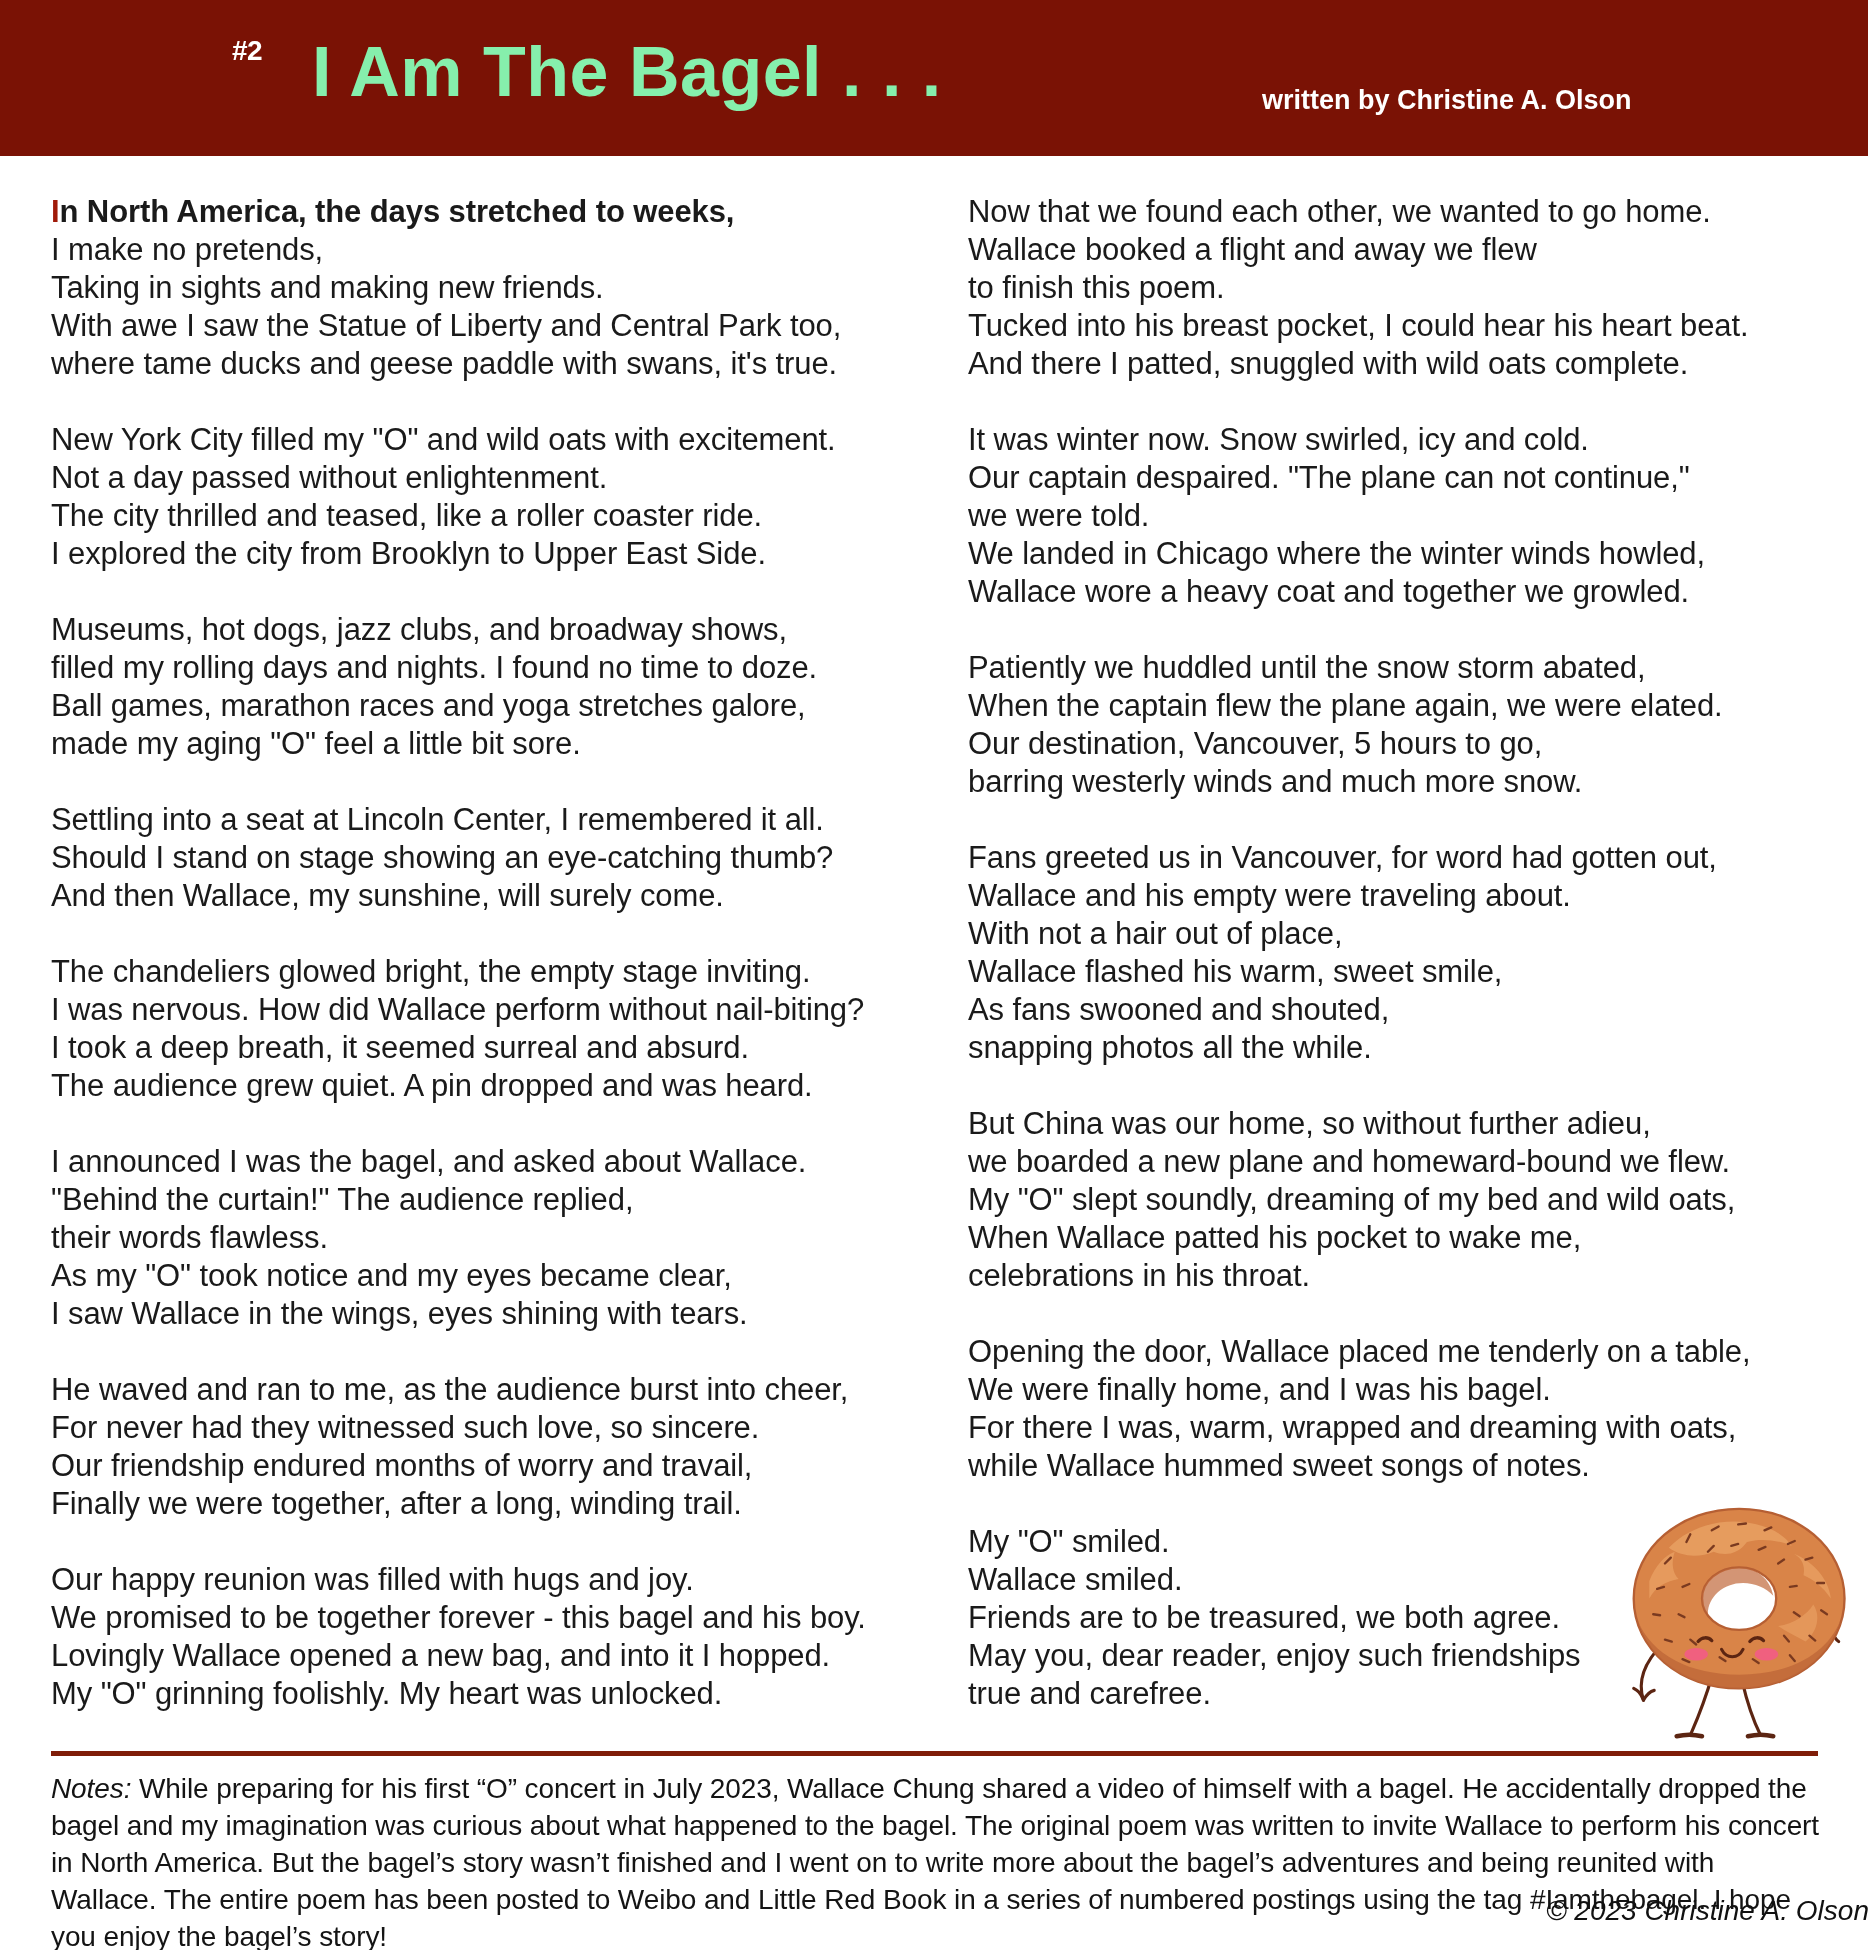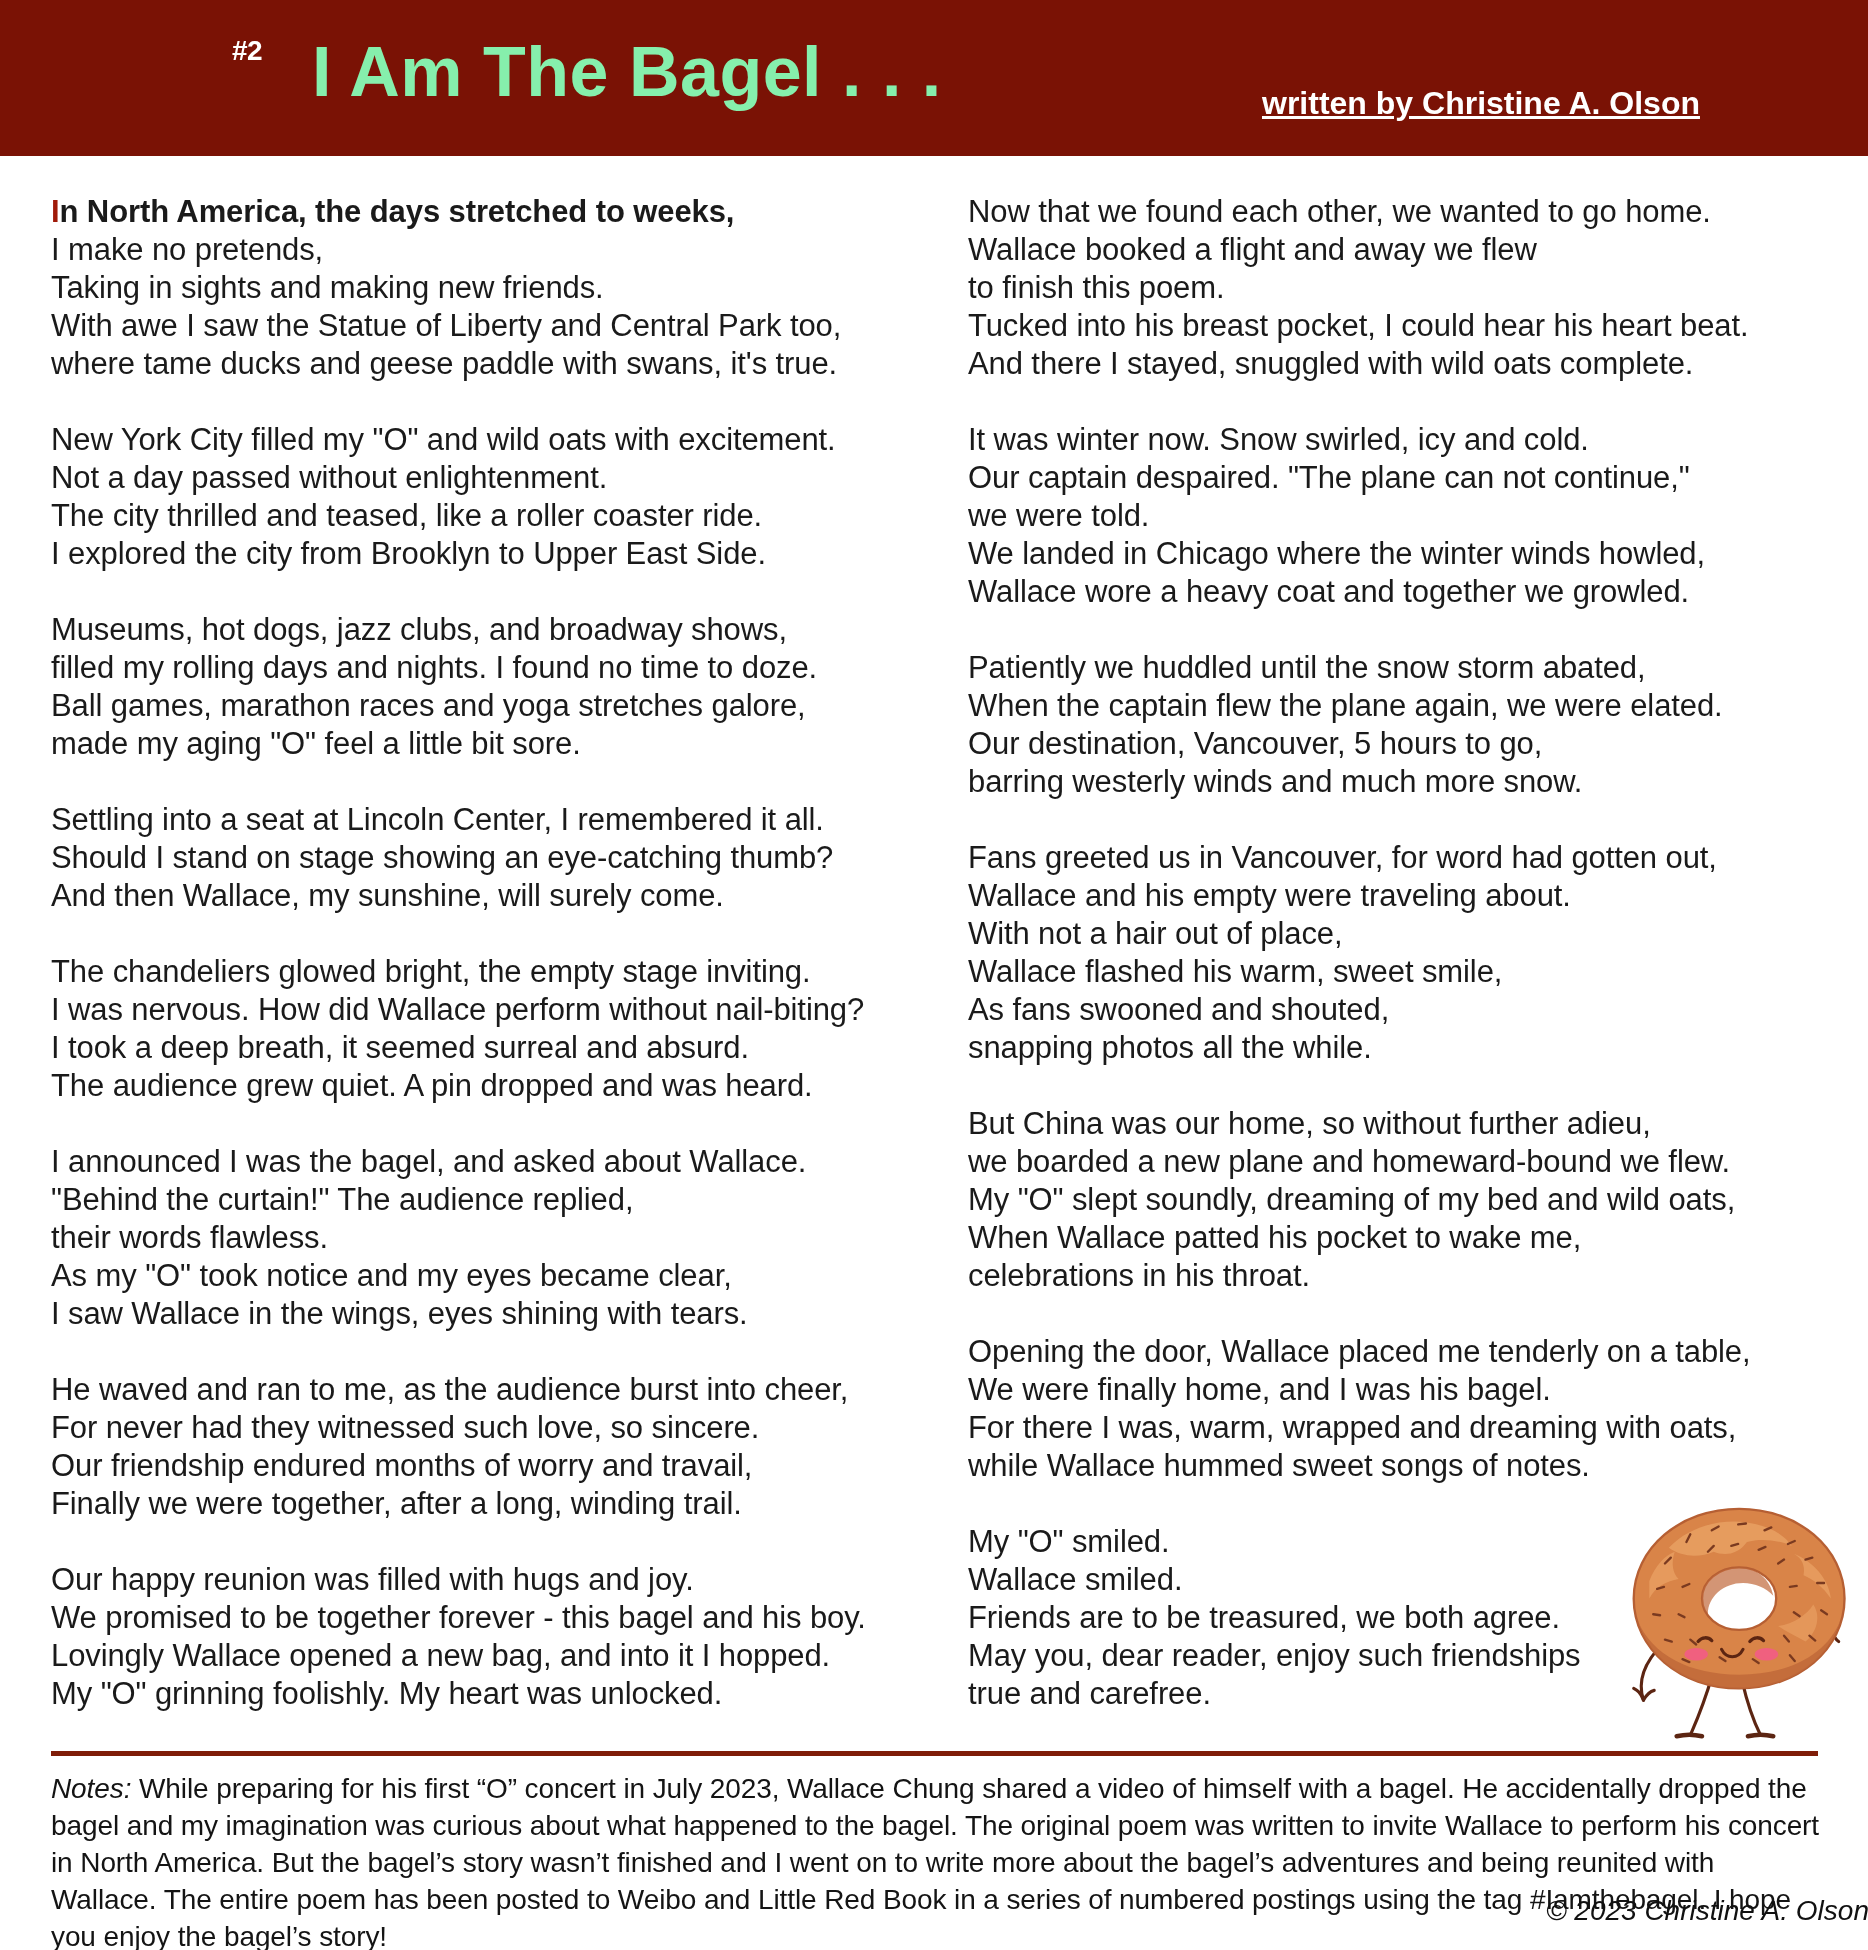--- a/index.html
+++ b/index.html
@@ -49,25 +49,24 @@
     font-weight: bold;
     letter-spacing: 0.5px;
     line-height: 1.15;
     white-space: nowrap;
   }
   #byline {
     position: absolute;
     left: 1262px;
     top: 85px;
     color: #ffffff;
-    font-size: 32px;
+    font-size: 27px;
     font-weight: bold;
     letter-spacing: 0px;
     white-space: nowrap;
-    text-decoration: underline;
   }
 
   
   #poem-body {
     position: absolute;
     left: 0;
     top: 156px;
     width: 1869px;
     height: 1560px;
     margin-top: 37px;
@@ -211,21 +210,21 @@
         <div class="poem-line">Lovingly Wallace opened a new bag, and into it I hopped.</div>
         <div class="poem-line">My "O" grinning foolishly. My heart was unlocked.</div>
       </div>
     </div>
   <div class="poem-column" id="column-right">
       <div class="stanza">
         <div class="poem-line">Now that we found each other, we wanted to go home.</div>
         <div class="poem-line">Wallace booked a flight and away we flew</div>
         <div class="poem-line">to finish this poem.</div>
         <div class="poem-line">Tucked into his breast pocket, I could hear his heart beat.</div>
-        <div class="poem-line">And there I stayed, snuggled with wild oats complete.</div>
+        <div class="poem-line">And there I patted, snuggled with wild oats complete.</div>
       </div>
       <div class="stanza">
         <div class="poem-line">It was winter now. Snow swirled, icy and cold.</div>
         <div class="poem-line">Our captain despaired. "The plane can not continue,"</div>
         <div class="poem-line">we were told.</div>
         <div class="poem-line">We landed in Chicago where the winter winds howled,</div>
         <div class="poem-line">Wallace wore a heavy coat and together we growled.</div>
       </div>
       <div class="stanza">
         <div class="poem-line">Patiently we huddled until the snow storm abated,</div>

